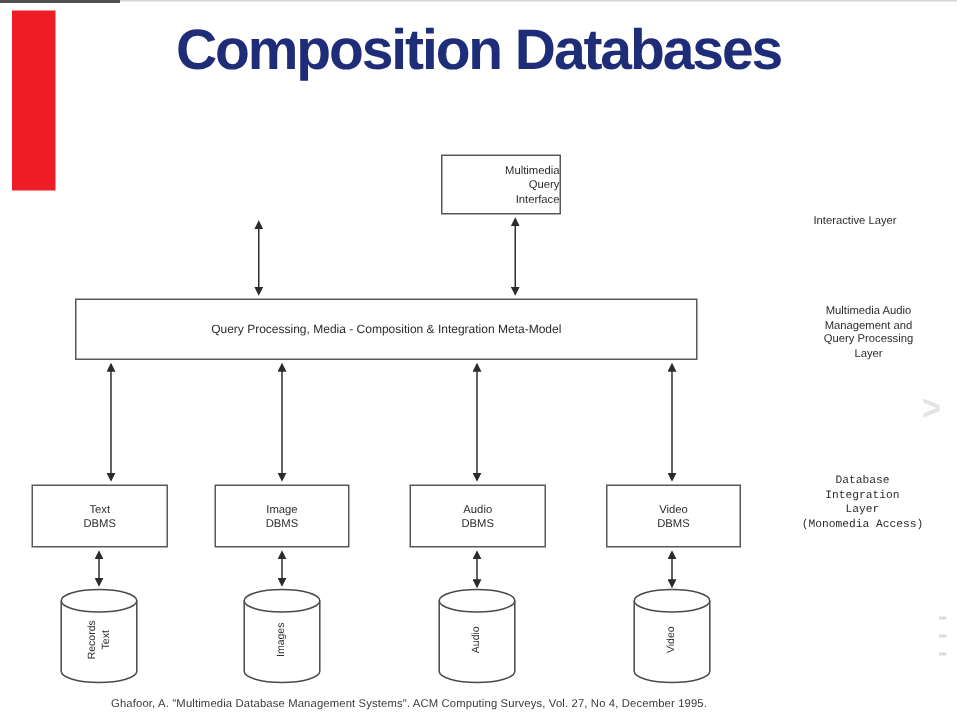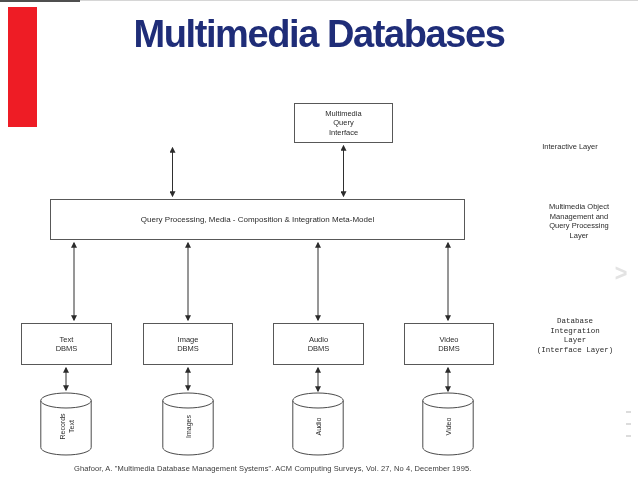--- a/index.html
+++ b/index.html
@@ -17,21 +17,21 @@
   .title{position:absolute;left:0;top:11px;width:638px;text-align:center;
          font-size:38px;line-height:46px;font-weight:bold;letter-spacing:-1.4px;}
   .subtitle{position:absolute;left:157px;top:69px;width:200px;text-align:center;
             font-size:8px;color:#2e2e2e;}
 
   
   .dbox{position:absolute;border:1px solid #585858;background:#fff;box-sizing:border-box;
         display:flex;flex-direction:column;align-items:center;justify-content:center;
         text-align:center;font-size:7.5px;line-height:9.5px;color:#2b2b2b;}
   #box-access{left:123px;top:103px;width:99px;height:42px;}
-  #box-query{left:294px;top:103px;width:99px;height:40px;}
+  #box-query{left:294px;top:103px;width:80px;height:40px;align-items:flex-end;}
   #box-meta{left:50px;top:199px;width:415px;height:41px;font-size:8px;justify-content:center;}
   #box-text{left:21px;top:323px;width:91px;height:42px;}
   #box-image{left:143px;top:323px;width:90px;height:42px;}
   #box-audio{left:273px;top:323px;width:91px;height:42px;}
   #box-video{left:404px;top:323px;width:90px;height:42px;}
   .dbox span{display:block;}
 
   
   .layer-label{position:absolute;width:120px;text-align:center;
                font-size:7.5px;line-height:9.5px;color:#2b2b2b;}
@@ -68,21 +68,21 @@
 </head>
 <body>
 
 <div class="stage">
 
   <div class="top-line"></div>
   <div class="top-line-dark"></div>
 
   <div class="accent-bar" style="background: rgb(238, 28, 37);"></div>
 
-  <div class="title" style="color: rgb(31, 45, 120);">Multimedia Databases</div>
+  <div class="title" style="color: rgb(31, 45, 120);">Composition Databases</div>
 
 
   <svg class="arrows" viewBox="0 0 638 478">
     <defs>
       <marker id="ah" viewBox="0 0 10 10" refX="8" refY="5" markerWidth="6" markerHeight="6" markerUnits="userSpaceOnUse" orient="auto-start-reverse">
         <path d="M0,0 L10,5 L0,10 z" fill="#2b2b2b"></path>
       </marker>
     </defs>
     <line x1="172.5" y1="148" x2="172.5" y2="196" marker-start="url(#ah)" marker-end="url(#ah)"></line>
     <line x1="343.5" y1="146" x2="343.5" y2="196" marker-start="url(#ah)" marker-end="url(#ah)"></line>
@@ -120,30 +120,30 @@
   </div>
   <div class="dbox" id="box-video">
     <span>Video</span>
     <span>DBMS</span>
   </div>
 
   <div class="layer-label" id="label-interactive">
     <span>Interactive Layer</span>
   </div>
   <div class="layer-label" id="label-objmgmt">
-    <span>Multimedia Object</span>
+    <span>Multimedia Audio</span>
     <span>Management and</span>
     <span>Query Processing</span>
     <span>Layer</span>
   </div>
   <div class="layer-label" id="label-dbmgmt">
     <span>Database</span>
     <span>Integration</span>
     <span>Layer</span>
-    <span>(Interface Layer)</span>
+    <span>(Monomedia Access)</span>
   </div>
 
   <div class="cyl" id="cyl-records">
     <svg width="52" height="64" viewBox="0 0 52 64">
       <path d="M0.8 8.5 L0.8 55.5 A25.2 7.5 0 0 0 51.2 55.5 L51.2 8.5" fill="#ffffff" stroke="#4a4a4a" stroke-width="1"></path>
       <ellipse cx="26" cy="8.5" rx="25.2" ry="7.5" fill="#ffffff" stroke="#4a4a4a" stroke-width="1"></ellipse>
     </svg>
     <div class="cyl-label">
       <span>Records</span>
       <span>Text</span>

